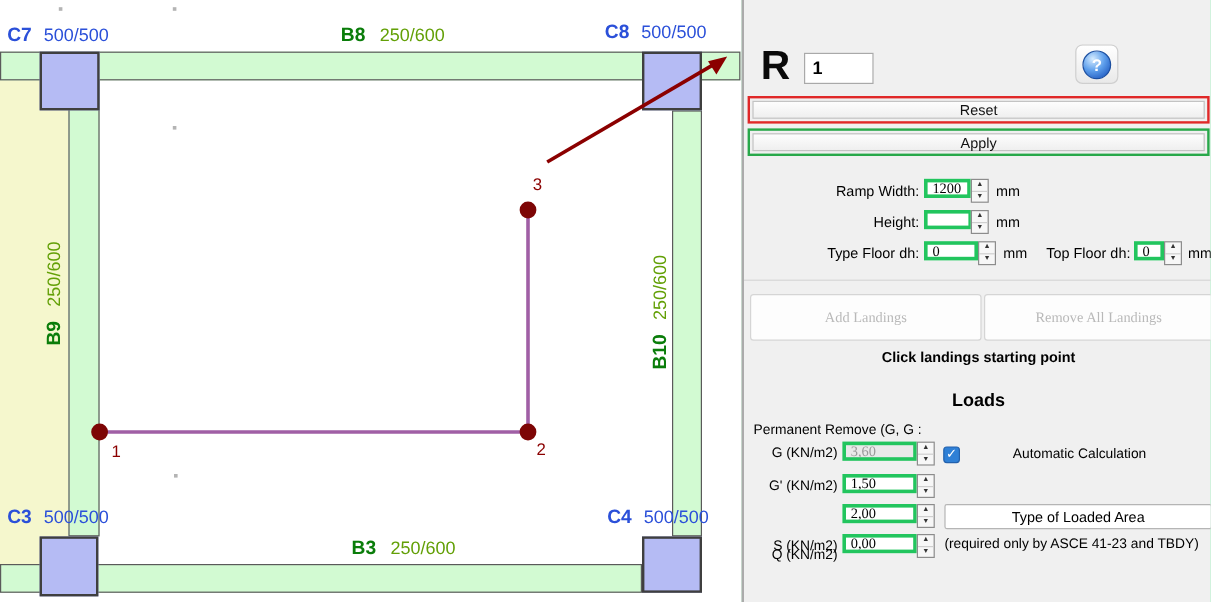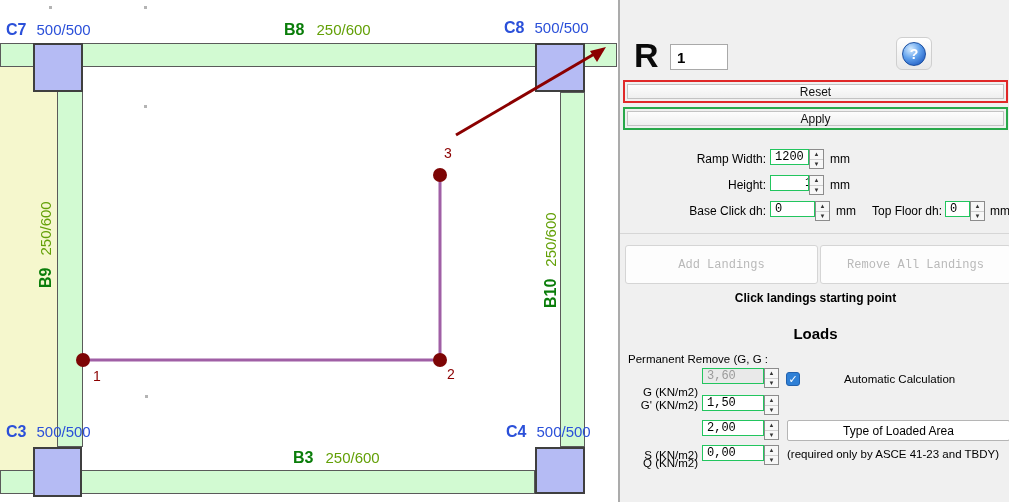--- a/index.html
+++ b/index.html
@@ -41,34 +41,34 @@
                  display:flex; align-items:center; justify-content:center; }
 
   .big-btn-wrap { left:3px; width:385px; height:23px; padding:2px; }
   .wrap-red   { border:2px solid #e02828; }
   .wrap-green { border:2px solid #28a84a; }
   .big-btn { width:100%; height:100%; border:1px solid #c3c3c3;
              background:linear-gradient(#fdfdfd,#efefef); font-size:12px; color:#111;
              font-family:"Liberation Sans",sans-serif; cursor:pointer; }
 
   .fld-label { text-align:right; font-size:12px; color:#000; }
-  .num-input { height:16px; border:1px solid #22c55e; background:#fff; font-size:12px;
-               padding-left:4px; font-family:Liberation Mono, monospace; }
+  .num-input { height:16px; border:3px solid #22c55e; background:#fff; font-size:12px;
+               padding-left:4px; font-family:Liberation Serif, serif; }
   .num-input:disabled { background:#e9e9e9; color:#9a9a9a; }
   .spinner { width:15px; height:20px; border:1px solid #8c8c8c; background:#f7f7f7;
              display:flex; flex-direction:column; }
   .spinner span { flex:1; font-size:6px; line-height:9px; text-align:center; color:#333;
                   border-bottom:1px solid #cfcfcf; cursor:pointer; }
   .spinner span:last-child { border-bottom:none; }
   .unit { font-size:12px; }
 
   .sep-line { left:0; width:391px; height:1px; background:#d6d6d6; }
 
   .land-btn { height:39px; background:#fdfdfd; border:1px solid #d5d5d5; border-radius:3px;
-              color:#b9b9b9; font-size:12px; font-family:Liberation Mono, monospace; }
+              color:#b9b9b9; font-size:12px; font-family:Liberation Serif, serif; }
   .hint { font-weight:bold; font-size:12px; text-align:center; }
   .loads-title { font-weight:bold; font-size:15px; text-align:center; }
 
   .checkbox { width:14px; height:14px; background:#2f80d6; border:1px solid #2261ad; border-radius:3px;
               color:#fff; font-size:11px; line-height:13px; text-align:center; cursor:pointer; }
   .type-btn { width:223px; height:21px; background:#fff; border:1px solid #b5b5b5; border-radius:2px;
               font-size:12px; font-family:"Liberation Sans",sans-serif; cursor:pointer; }
   .note { font-size:11.5px; }
 </style>
 </head>
@@ -157,21 +157,21 @@
     <div class="p-abs unit" style="left:210px;top:152px;">mm</div>
 
     <div class="p-abs fld-label" style="left:0;top:178px;width:146px;padding-left:45px;">Height:</div>
     <input class="p-abs num-input" style="left: 150px; top: 175px; width: 39px; padding-left: 34px;" type="text" value="150">
     <div class="p-abs spinner" style="left:189px;top:175px;">
         <span>▲</span>
         <span>▼</span>
       </div>
     <div class="p-abs unit" style="left:210px;top:178px;">mm</div>
 
-    <div class="p-abs fld-label" style="left:0;top:204px;width:146px;">Base Click dh:</div>
+    <div class="p-abs fld-label" style="left:0;top:204px;width:146px;">Type Floor dh:</div>
     <input class="p-abs num-input" style="left: 150px; top: 201px; width: 45px;" type="text" value="0">
     <div class="p-abs spinner" style="left:195px;top:201px;">
         <span>▲</span>
         <span>▼</span>
       </div>
     <div class="p-abs unit" style="left:216px;top:204px;">mm</div>
 
     <div class="p-abs fld-label" style="left:238px;top:204px;width:84px;">Top Floor dh:</div>
     <input class="p-abs num-input" style="left: 325px; top: 201px; width: 25px;" type="text" value="0">
     <div class="p-abs spinner" style="left:350px;top:201px;">
@@ -182,21 +182,21 @@
 
     <div class="p-abs sep-line" style="top:233px;"></div>
 
     <button class="p-abs land-btn" style="left:5px;top:245px;width:193px;" disabled="">Add Landings</button>
     <button class="p-abs land-btn" style="left:200px;top:245px;width:191px;" disabled="">Remove All Landings</button>
     <div class="p-abs hint" style="left:0;top:291px;width:391px;">Click landings starting point</div>
 
     <div class="p-abs loads-title" style="left:0;top:325px;width:391px;">Loads</div>
     <div class="p-abs" style="left:8px;top:353px;font-size:11.5px;">Permanent Remove (G, G :</div>
 
-    <div class="p-abs fld-label" style="left:0;top:372px;width:78px;font-size:11.5px;margin-top:14px;">G (KN/m2)</div>
+    <div class="p-abs fld-label" style="left:0;top:372px;width:78px;font-size:11.5px;">G (KN/m2)</div>
     <input class="p-abs num-input" style="left: 82px; top: 368px; width: 62px;" type="text" disabled="" value="3,60">
     <div class="p-abs spinner" style="left:144px;top:368px;">
         <span>▲</span>
         <span>▼</span>
       </div>
     <div class="p-abs checkbox" style="left:166px;top:372px;">✓</div>
     <div class="p-abs" style="left:184px;top:373px;font-size:11.5px;margin-left:40px;">Automatic Calculation</div>
 
     <div class="p-abs fld-label" style="left:0;top:399px;width:78px;font-size:11.5px;">G' (KN/m2)</div>
     <input class="p-abs num-input" style="left: 82px; top: 395px; width: 62px;" type="text" value="1,50">

